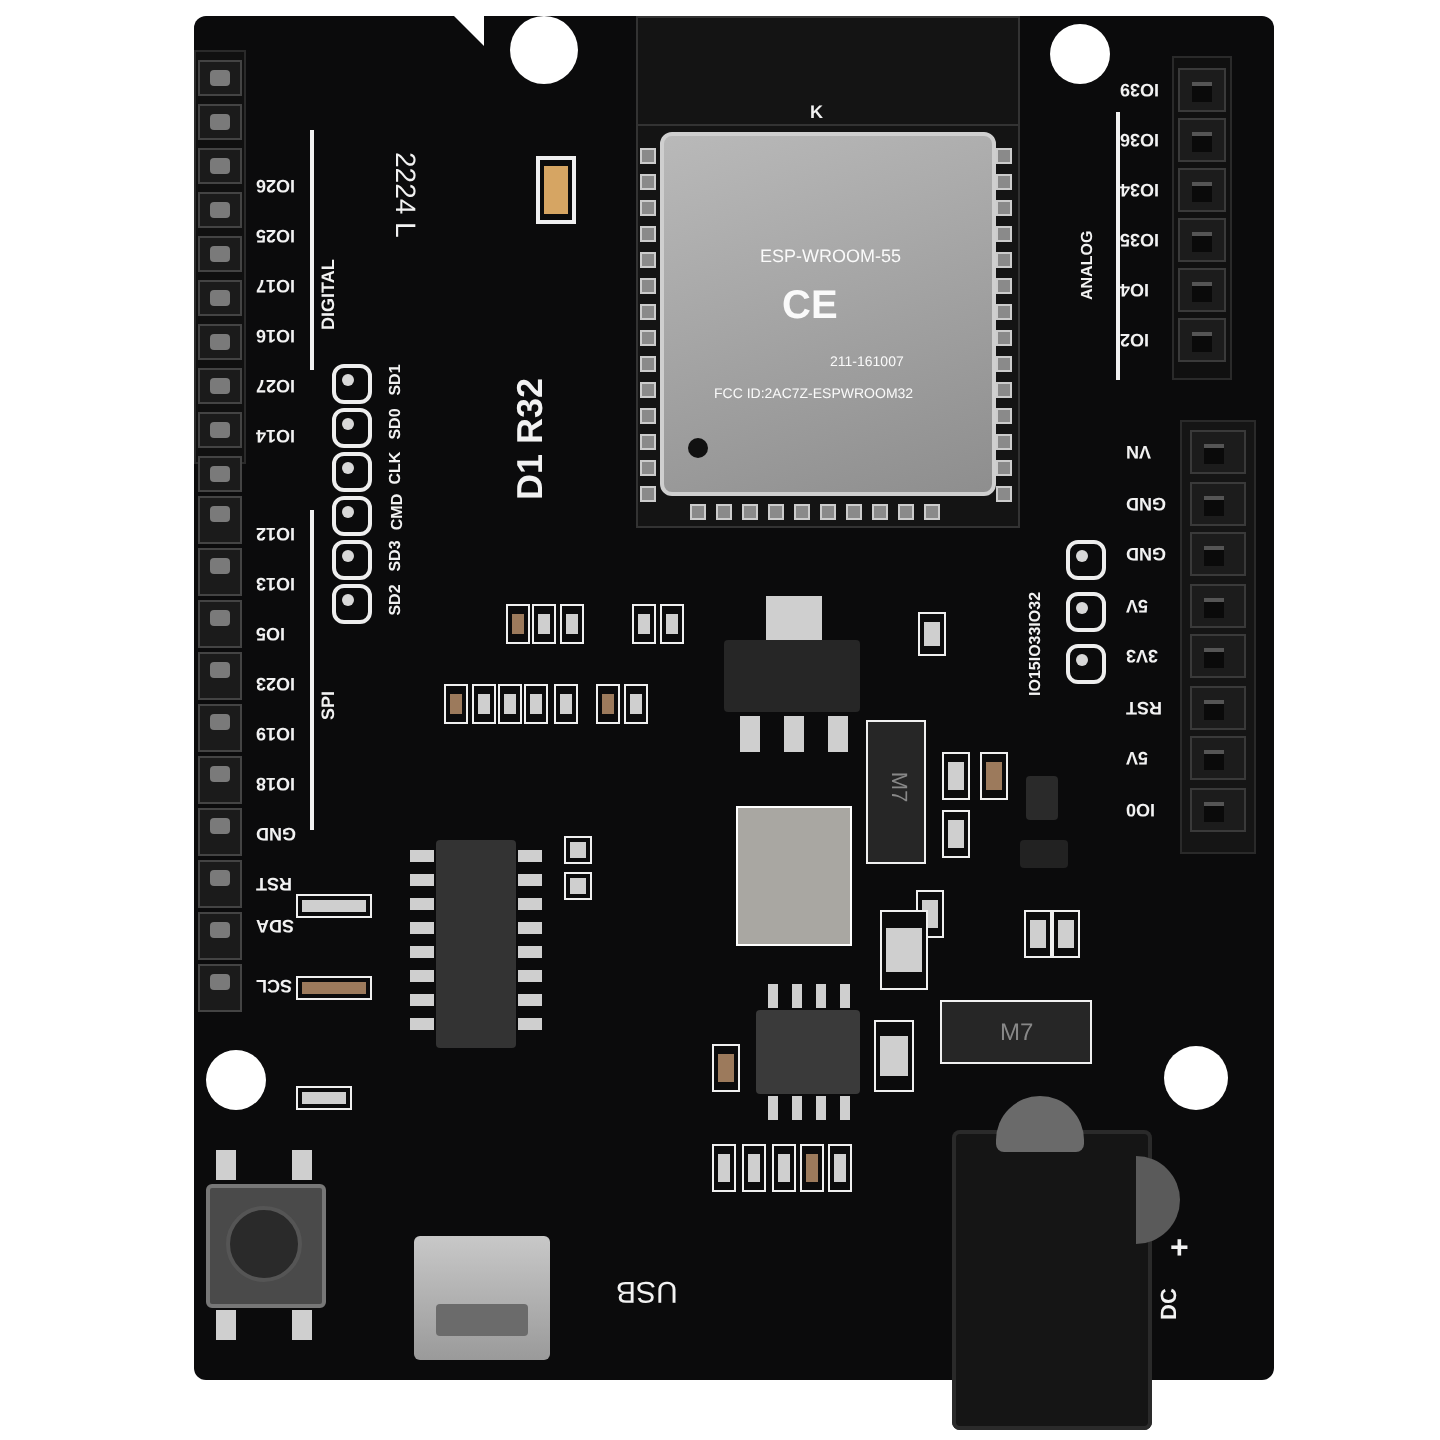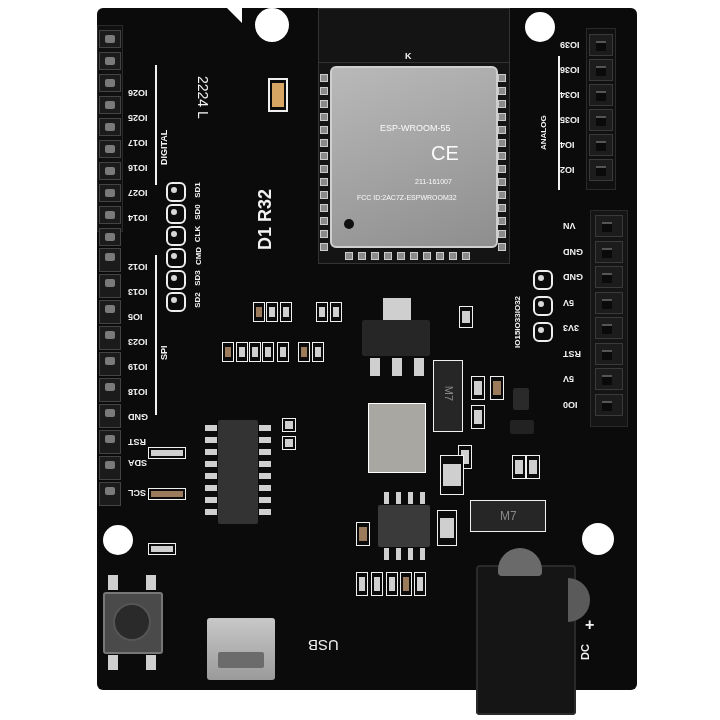--- a/index.html
+++ b/index.html
@@ -37,21 +37,21 @@
 <div class="hole" style="left:255px;top:8px;"></div>
 <div class="hole" style="left:525px;top:12px;width:30px;height:30px;"></div>
 <div class="hole" style="left:103px;top:525px;width:30px;height:30px;"></div>
 <div class="hole" style="left:582px;top:523px;width:32px;height:32px;"></div>
 
 <div class="module-pcb" style="left:318px;top:8px;width:190px;height:60px;"></div>
 <div class="silk" style="left:405px;top:52px;font-size:9px;">K</div>
 <div class="module-pcb" style="left:318px;top:62px;width:190px;height:200px;"></div>
 <div class="module-shield" style="left:330px;top:66px;width:164px;height:178px;"></div>
 <div class="silk" style="left:380px;top:124px;font-size:9px;font-weight:normal;color:#fafafa;">ESP-WROOM-55</div>
-<div class="silk" style="left:391px;top:143px;font-size:20px;font-weight:normal;color:#fafafa;margin-left:40px;">CE</div>
+<div class="silk" style="left:391px;top:143px;font-size:20px;font-weight:bold;color:#fafafa;">CE</div>
 <div class="silk" style="left:415px;top:178px;font-size:7px;font-weight:normal;color:#fafafa;">211-161007</div>
 <div class="silk" style="left:357px;top:194px;font-size:7px;font-weight:normal;color:#fafafa;">FCC ID:2AC7Z-ESPWROOM32</div>
 <div style="position:absolute;left:344px;top:219px;width:10px;height:10px;border-radius:50%;background:#111;"></div>
 
 <div id="cast-left">
     <div class="castel" style="left: 320px; top: 74px;"></div>
     <div class="castel" style="left: 320px; top: 87px;"></div>
     <div class="castel" style="left: 320px; top: 100px;"></div>
     <div class="castel" style="left: 320px; top: 113px;"></div>
     <div class="castel" style="left: 320px; top: 126px;"></div>

